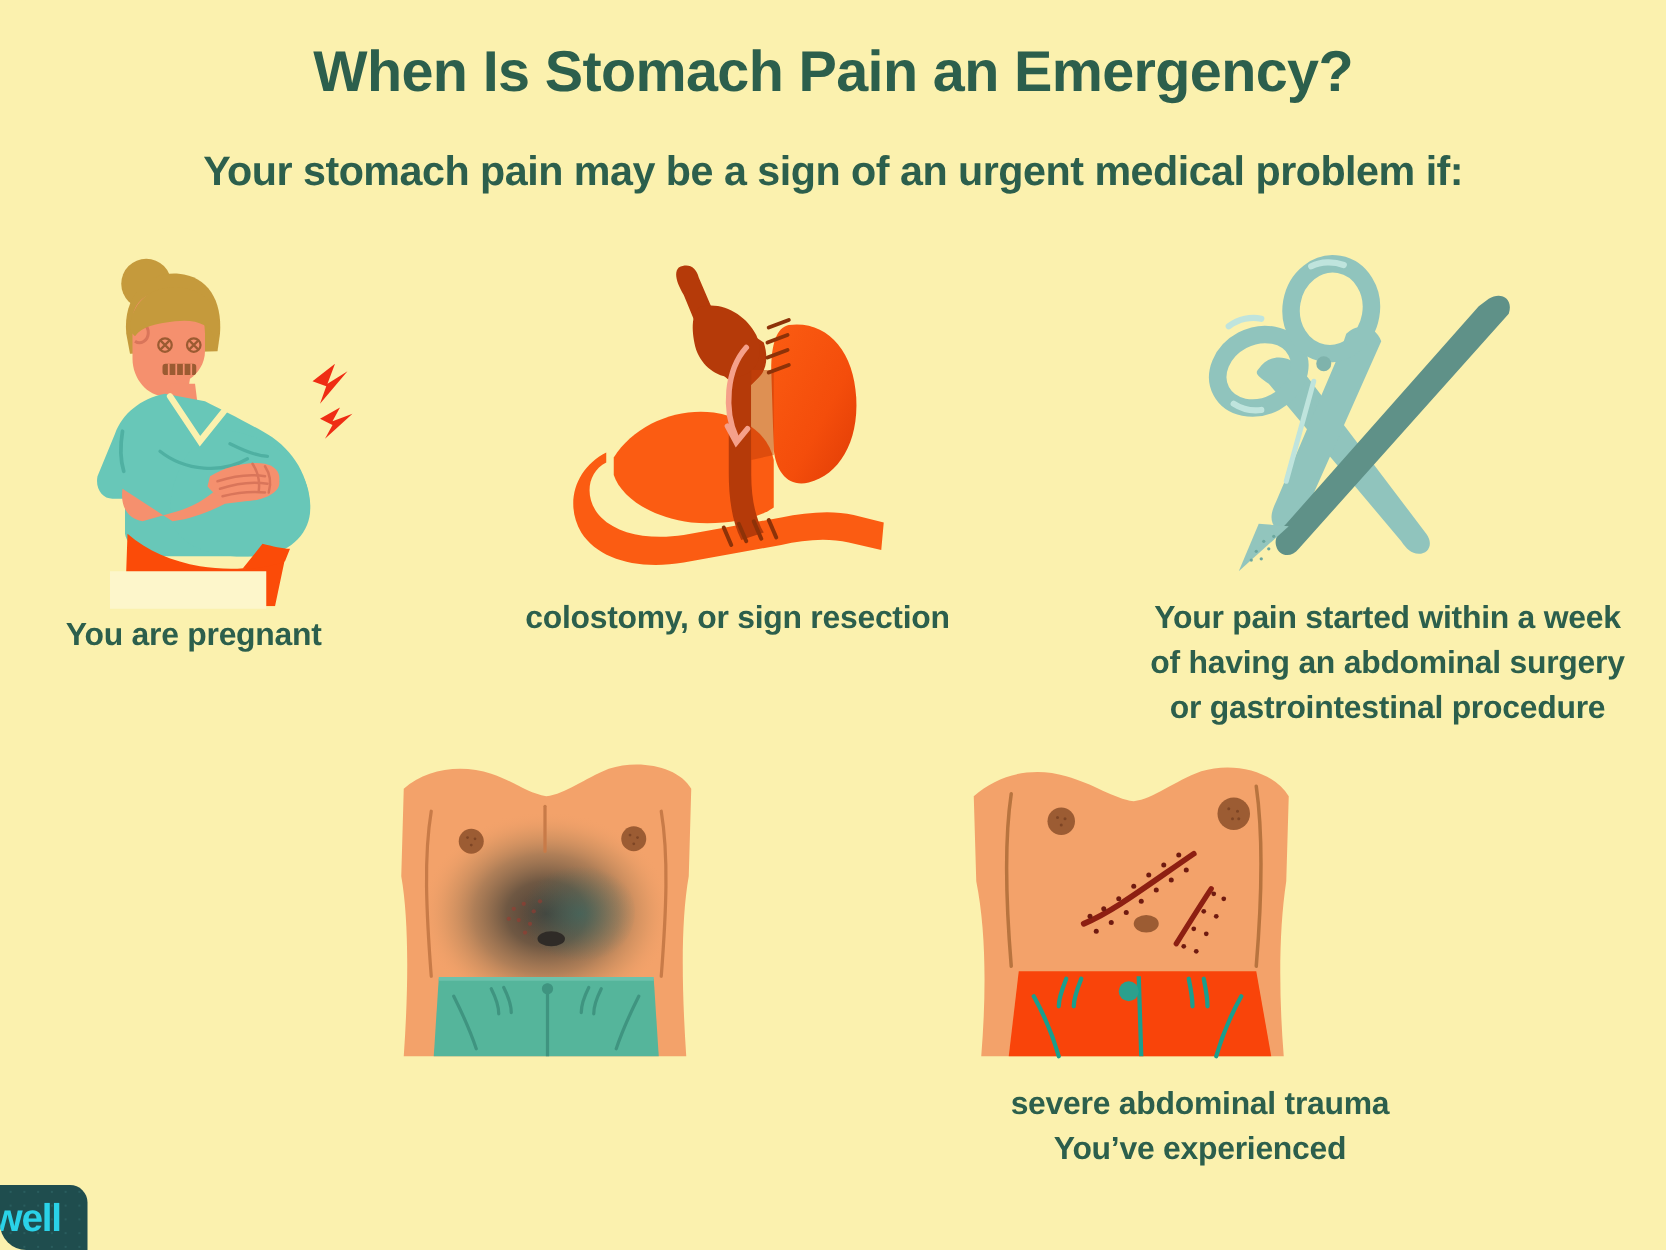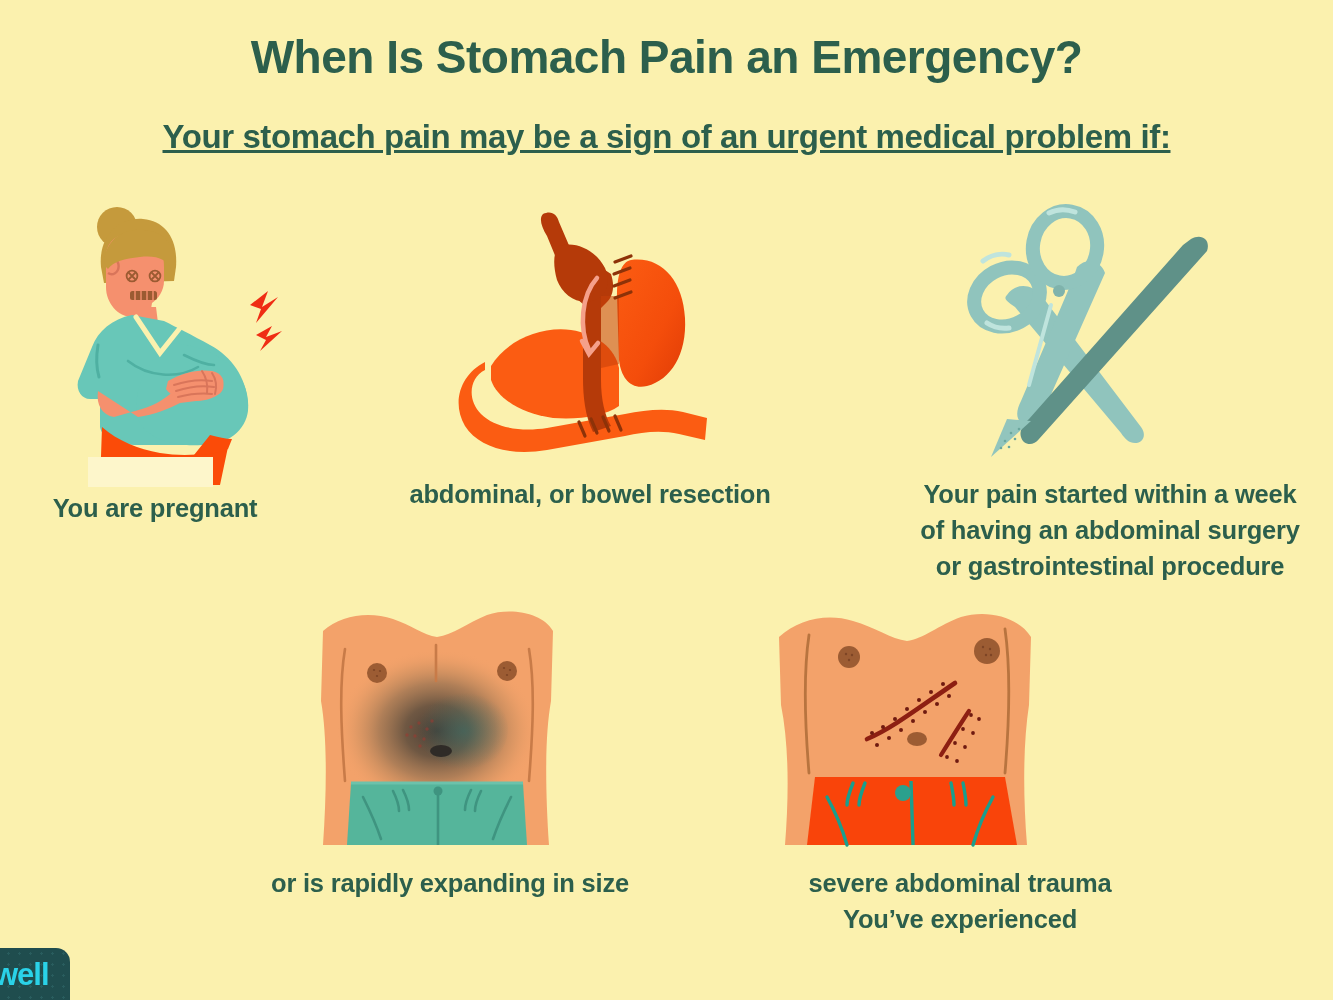--- a/index.html
+++ b/index.html
@@ -9,37 +9,37 @@
     font-family:"Liberation Sans", sans-serif;
     overflow:hidden;
     position:relative;
   }
   #infographic {
     position:relative;
     width:1333px;
     height:1000px;
     background:#fbf1ae;
     overflow:hidden;
+    border-radius:21px;
   }
 
   
   .title {
     position:absolute; left:0; top:30px; width:1333px;
     text-align:center;
     font-size:46px; font-weight:bold; letter-spacing:-0.5px;
     color:#2c5f4c;
     white-space:nowrap;
   }
   .subtitle {
     position:absolute; left:0; top:118px; width:1333px;
     text-align:center;
     font-size:33px; font-weight:bold; letter-spacing:-0.4px;
     color:#2c5f4c;
     white-space:nowrap;
-    text-decoration:underline;
   }
 
   
   .caption {
     position:absolute;
     color:#2c5f4c;
     font-weight:bold;
     font-size:25.5px;
     line-height:1.42;
     text-align:center;
@@ -213,21 +213,21 @@
           <path d="M160 216 L166 230"></path>
       </g>
 
       <g stroke="#f5a08a" stroke-width="4.5" fill="none" stroke-linecap="round">
         <path d="M142 78 C126 96 124 128 134 150"></path>
         <path d="M127 141 L134 154 L143 143"></path>
       </g>
     </svg>
   </div>
   <div class="caption cap-bypass">
-    <div>abdominal, or bowel resection</div>
+    <div>colostomy, or sign resection</div>
   </div>
 
   <div class="illus" style="left:945px; top:195px; width:280px; height:265px;">
     <svg viewBox="0 0 280 265" width="280" height="265" xmlns="http://www.w3.org/2000/svg">
 
       <path d="M62 100 C70 88 86 88 96 100 L196 232 C202 240 198 248 190 248
                C184 248 180 244 176 238 L70 112 C62 106 58 104 62 100 Z" fill="#90c4bd"></path>
 
       <path d="M132 72 C142 62 156 66 160 78 L96 222 C92 232 82 234 76 228
                C70 222 72 214 76 206 L128 84 Z" fill="#90c4bd"></path>
@@ -337,21 +337,20 @@
         <path d="M68 192 C76 208 82 222 86 234"></path>
         <path d="M216 192 C208 208 202 222 198 234"></path>
         <path d="M98 186 C102 194 104 200 104 206"></path>
         <path d="M108 185 C112 193 114 199 114 205"></path>
         <path d="M176 185 C172 193 170 199 170 205"></path>
         <path d="M186 186 C182 194 180 200 180 206"></path>
       </g>
     </svg>
   </div>
   <div class="caption cap-bruised">
-    <div>or is rapidly expanding in size</div>
   </div>
 
   <div class="illus" style="left:765px; top:605px; width:285px; height:245px;">
     <svg viewBox="0 0 285 245" width="285" height="245" xmlns="http://www.w3.org/2000/svg">
 
       <path d="M14 32 C34 14 62 8 88 16 C110 22 126 34 142 36
                C158 34 174 20 196 12 C222 4 254 12 266 32
                L264 100 C258 140 258 190 262 240 L20 240
                C24 190 24 140 16 100 Z" fill="#f3a26a"></path>
 

